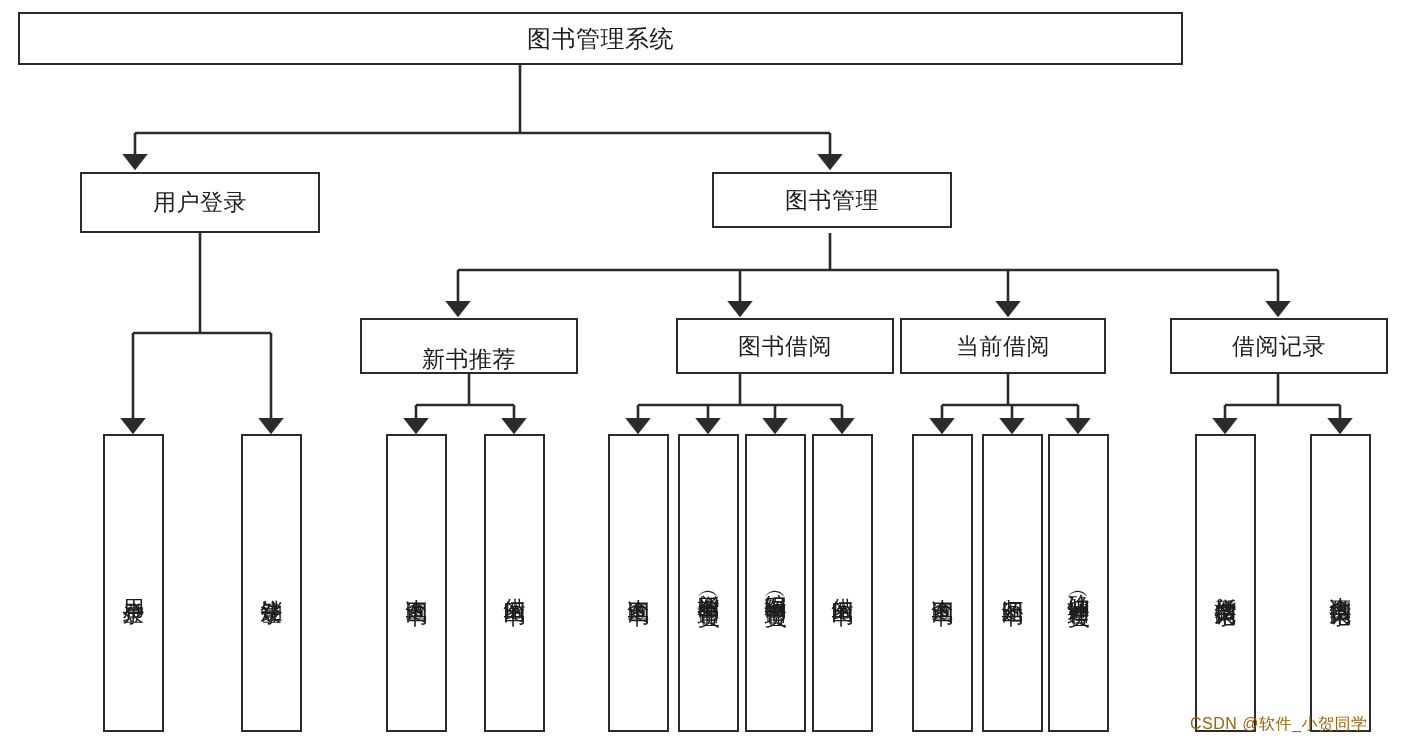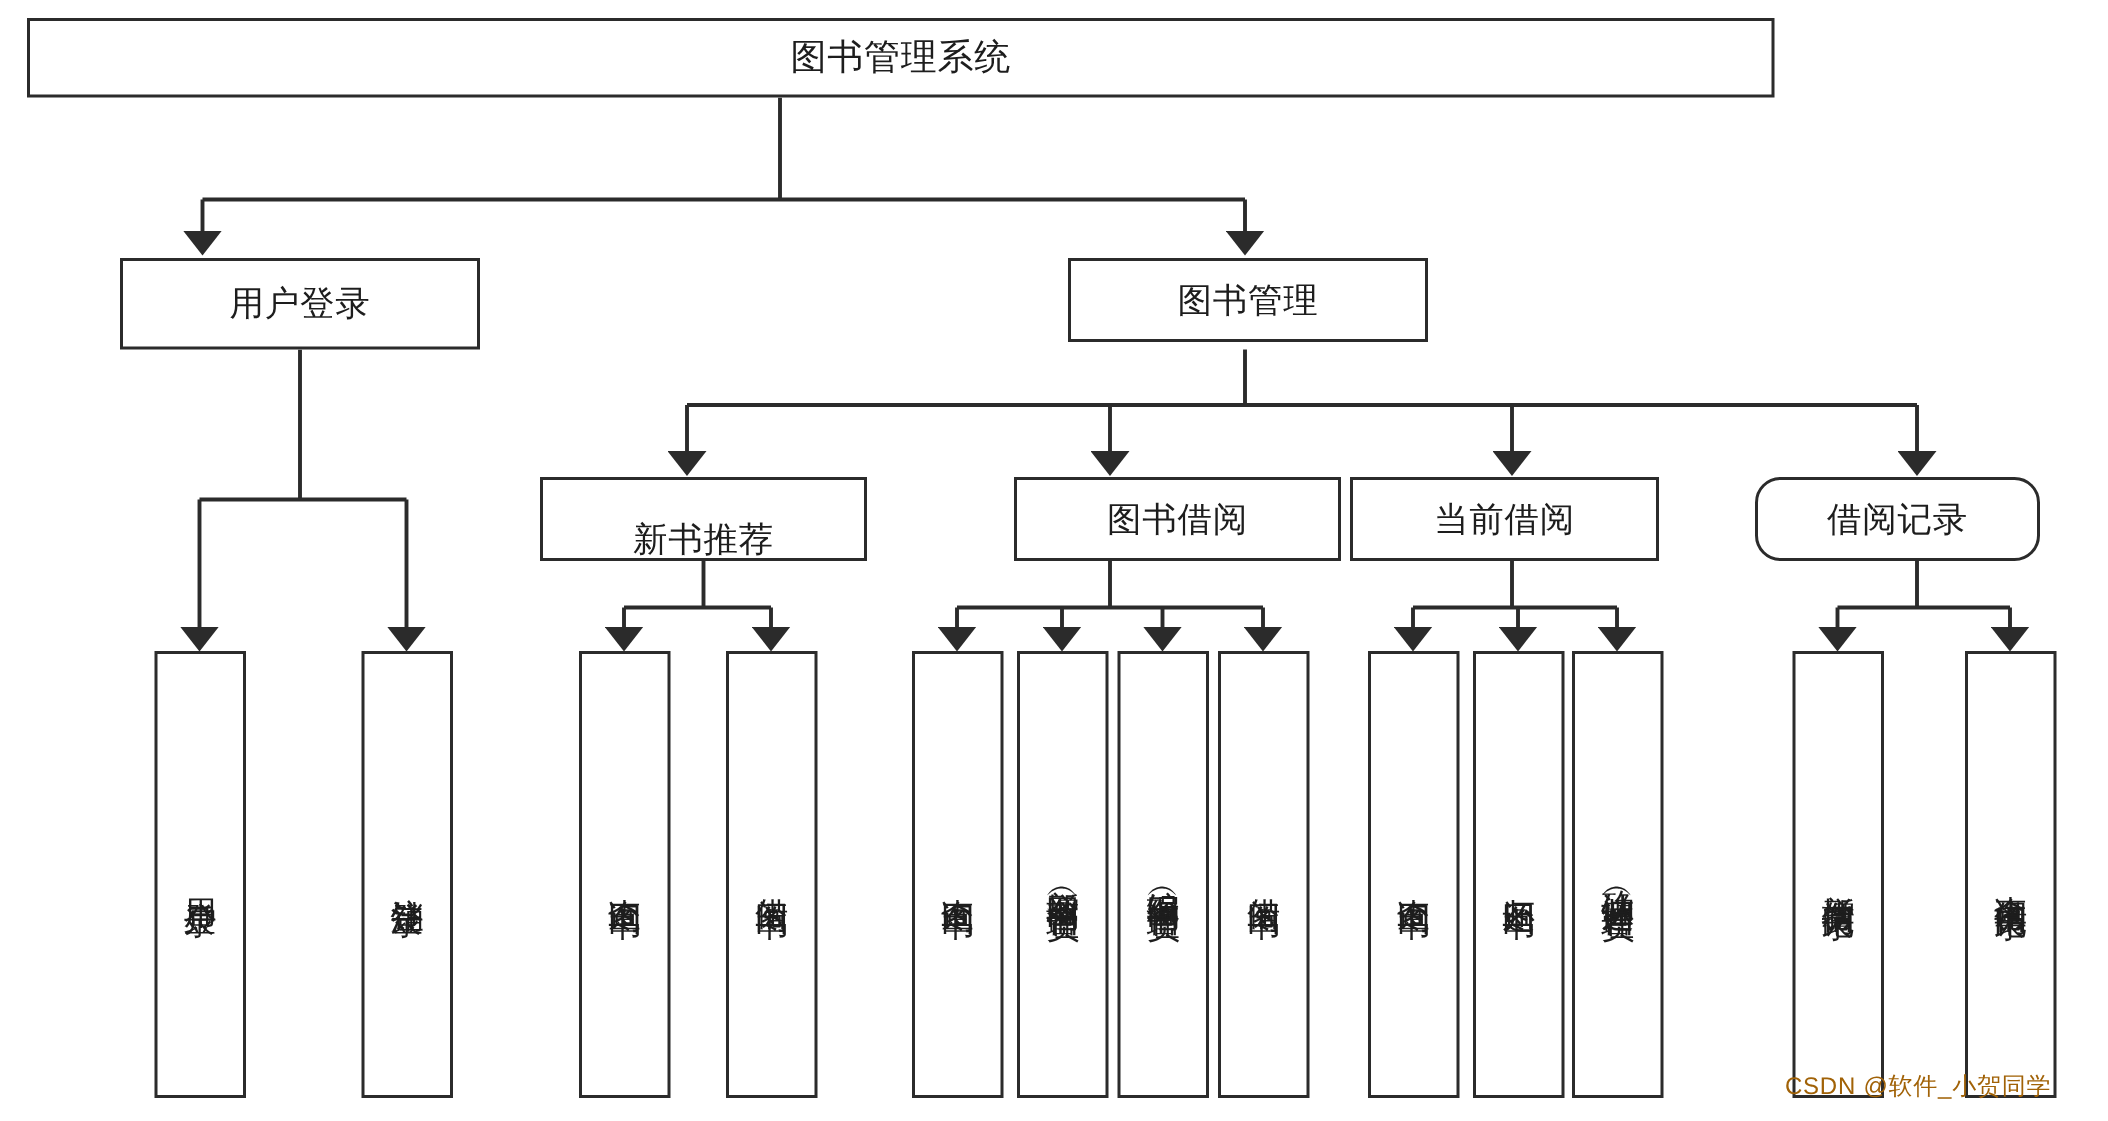--- a/index.html
+++ b/index.html
@@ -142,21 +142,21 @@
   </div>
 
   <div class="node" style="left:632px; top:318px; width:218px; height:56px;margin-left:44px;">
     <span class="node-label">图书借阅</span>
   </div>
 
   <div class="node" style="left:900px; top:318px; width:206px; height:56px;">
     <span class="node-label">当前借阅</span>
   </div>
 
-  <div class="node" style="left:1170px; top:318px; width:190px; height:56px;border-radius:17px;">
+  <div class="node" style="left:1170px; top:318px; width:218px; height:56px;">
     <span class="node-label">借阅记录</span>
   </div>
 
   <div class="node leaf" style="left:103px; top:434px; width:61px; height:298px;">
     <span class="node-label">用户登录</span>
   </div>
   <div class="node leaf" style="left:241px; top:434px; width:61px; height:298px;">
     <span class="node-label">注销登录</span>
   </div>
 

